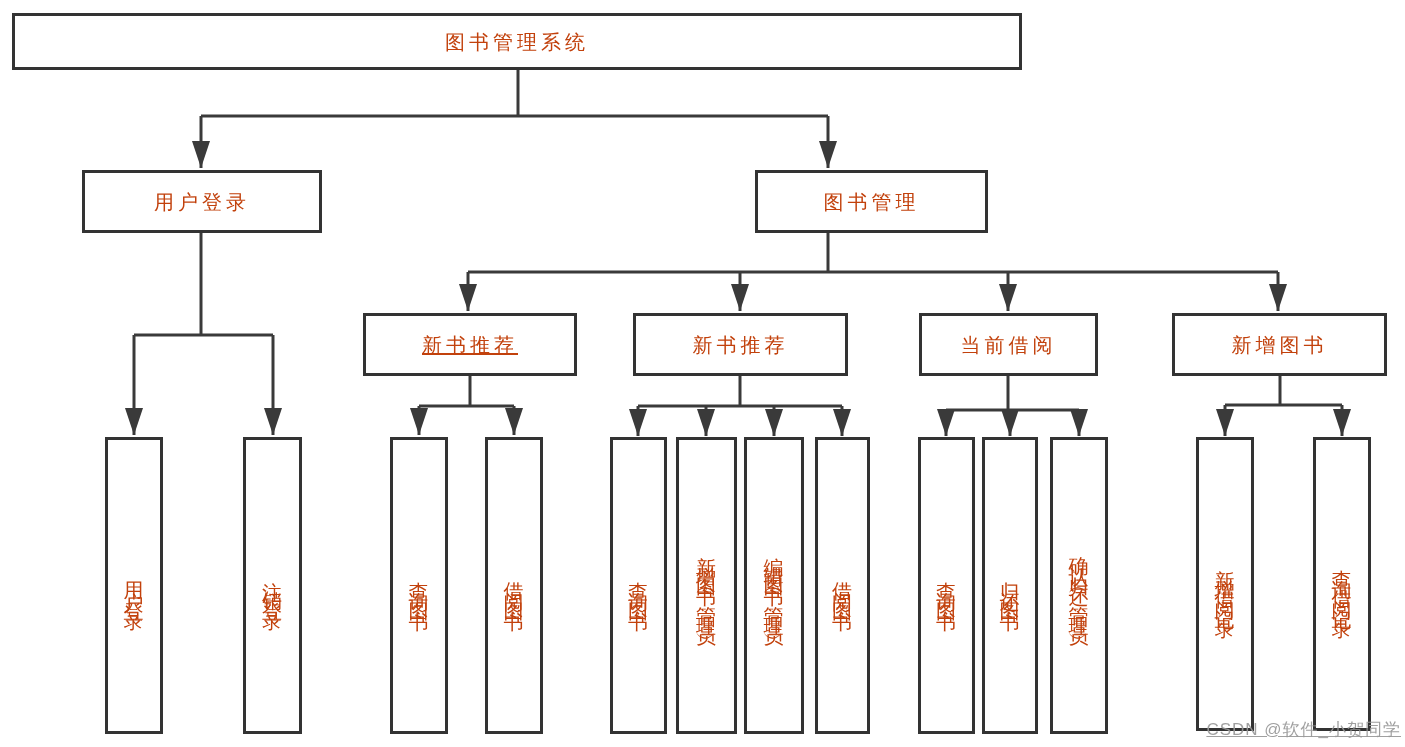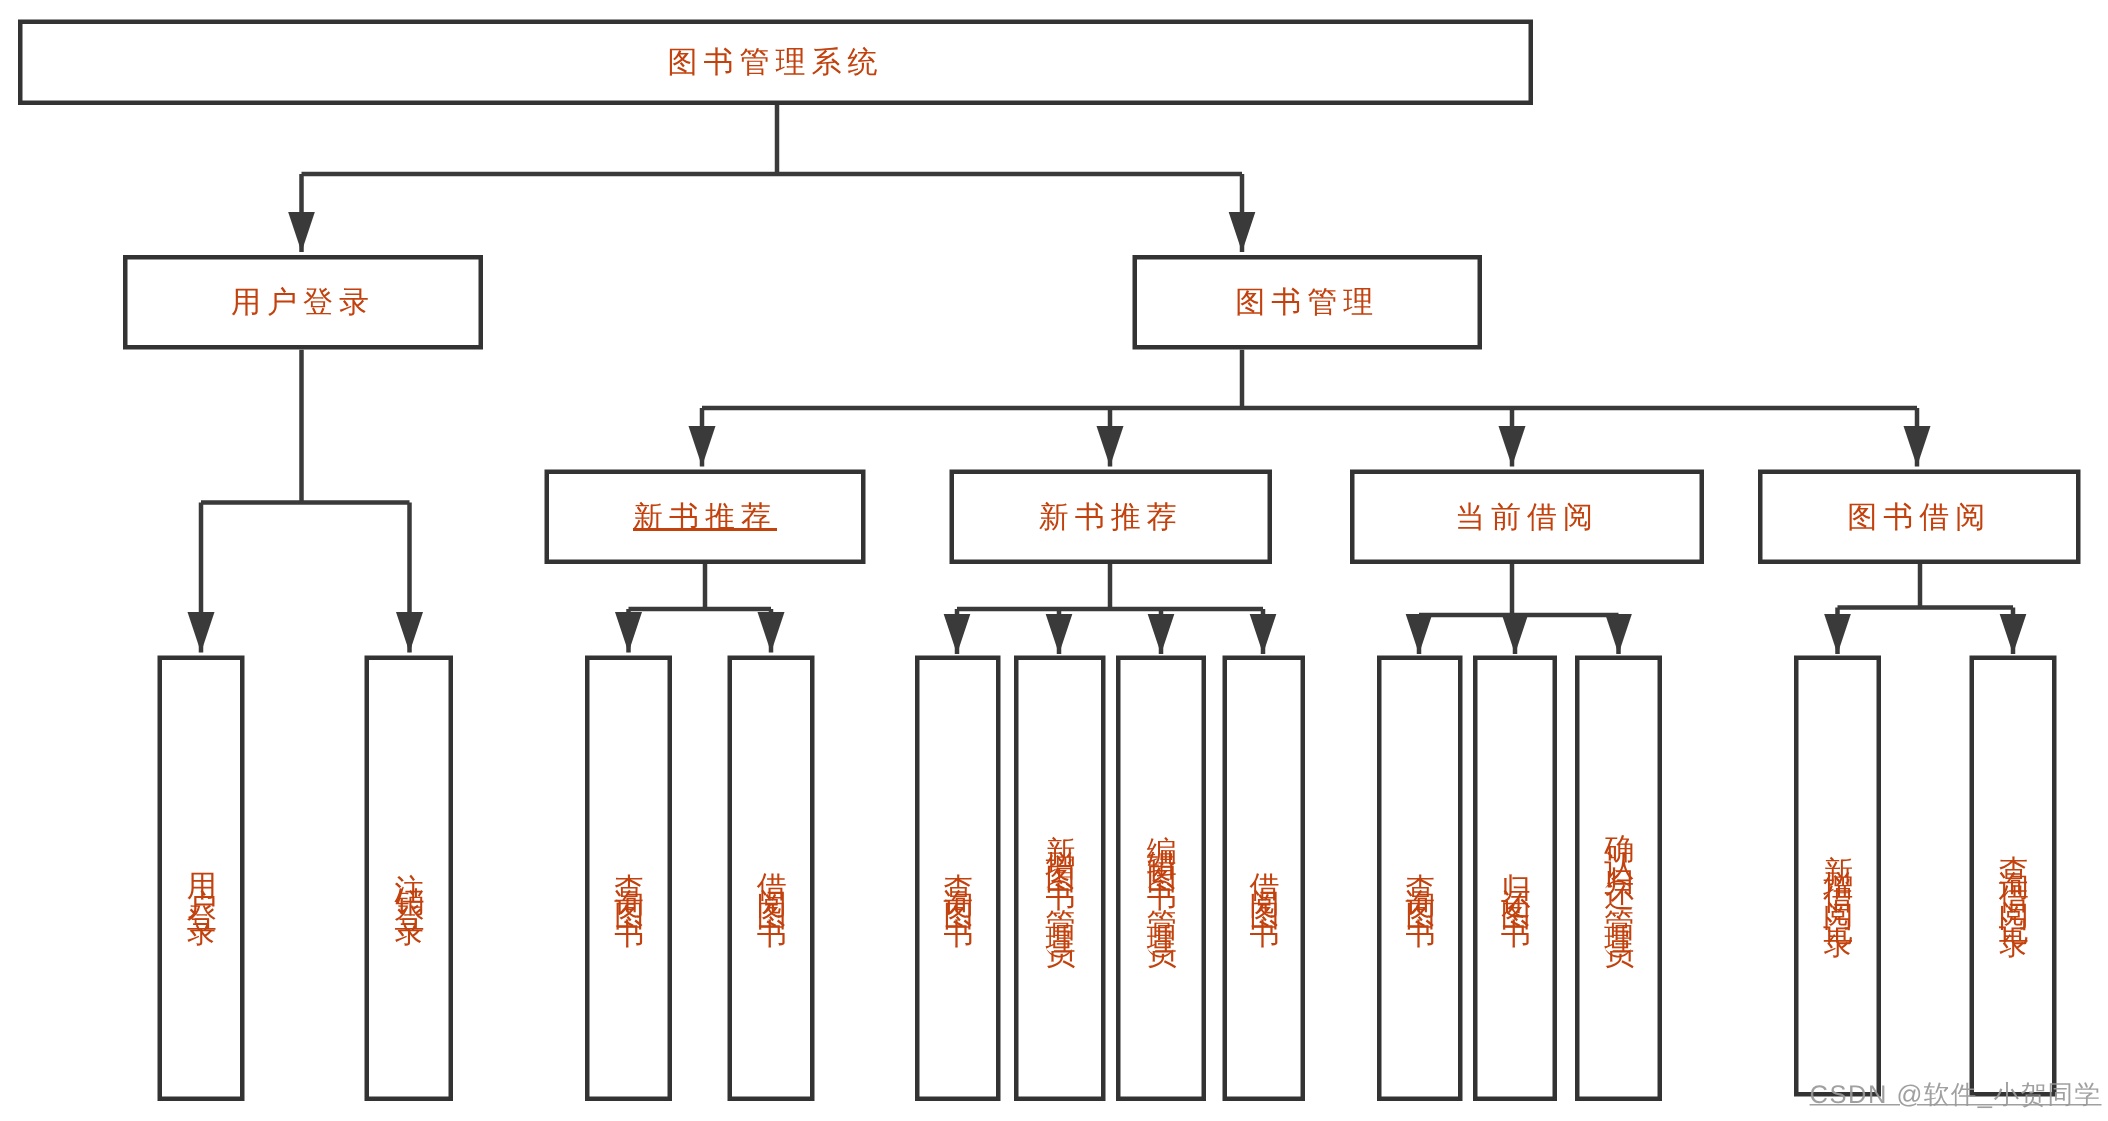--- a/index.html
+++ b/index.html
@@ -87,22 +87,22 @@
     <path d="M1342,405 V436" marker-end="url(#arw)"></path>
   </svg>
 
   <div class="box hbox" style="left:12px;top:13px;width:1010px;height:57px;">图书管理系统</div>
 
   <div class="box hbox" style="left:82px;top:170px;width:240px;height:63px;">用户登录</div>
   <div class="box hbox" style="left:712px;top:170px;width:233px;height:63px;margin-left:43px;">图书管理</div>
 
   <div class="box hbox" style="left:363px;top:313px;width:214px;height:63px;text-decoration:underline;">新书推荐</div>
   <div class="box hbox" style="left:633px;top:313px;width:215px;height:63px;">新书推荐</div>
-  <div class="box hbox" style="left:900px;top:313px;width:236px;height:63px;">当前借阅</div>
-  <div class="box hbox" style="left:1172px;top:313px;width:215px;height:63px;">图书借阅</div>
+  <div class="box hbox" style="left:919px;top:313px;width:179px;height:63px;">当前借阅</div>
+  <div class="box hbox" style="left:1172px;top:313px;width:215px;height:63px;">新增图书</div>
 
   <div class="box leaf" style="left:105px;top:437px;width:58px;height:297px;">用户登录</div>
   <div class="box leaf" style="left:243px;top:437px;width:59px;height:297px;">注销登录</div>
 
   <div class="box leaf" style="left:390px;top:437px;width:58px;height:297px;">查询图书</div>
   <div class="box leaf" style="left:485px;top:437px;width:58px;height:297px;">借阅图书</div>
 
   <div class="box leaf" style="left:610px;top:437px;width:57px;height:297px;">查询图书</div>
   <div class="box leaf" style="left:676px;top:437px;width:61px;height:297px;">新增图书（管理员）</div>
   <div class="box leaf" style="left:744px;top:437px;width:60px;height:297px;">编辑图书（管理员）</div>

